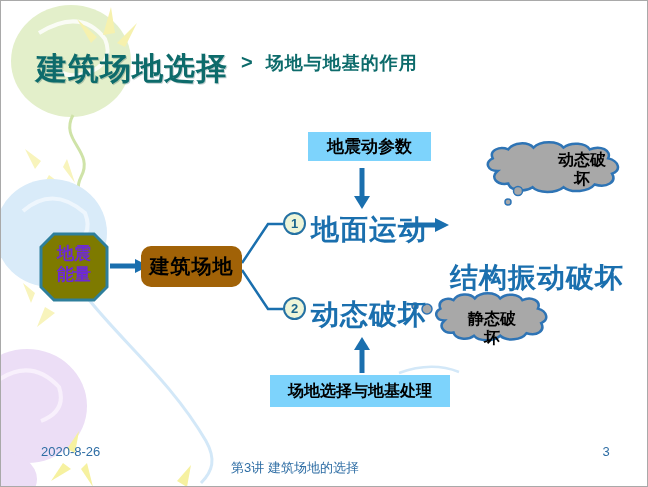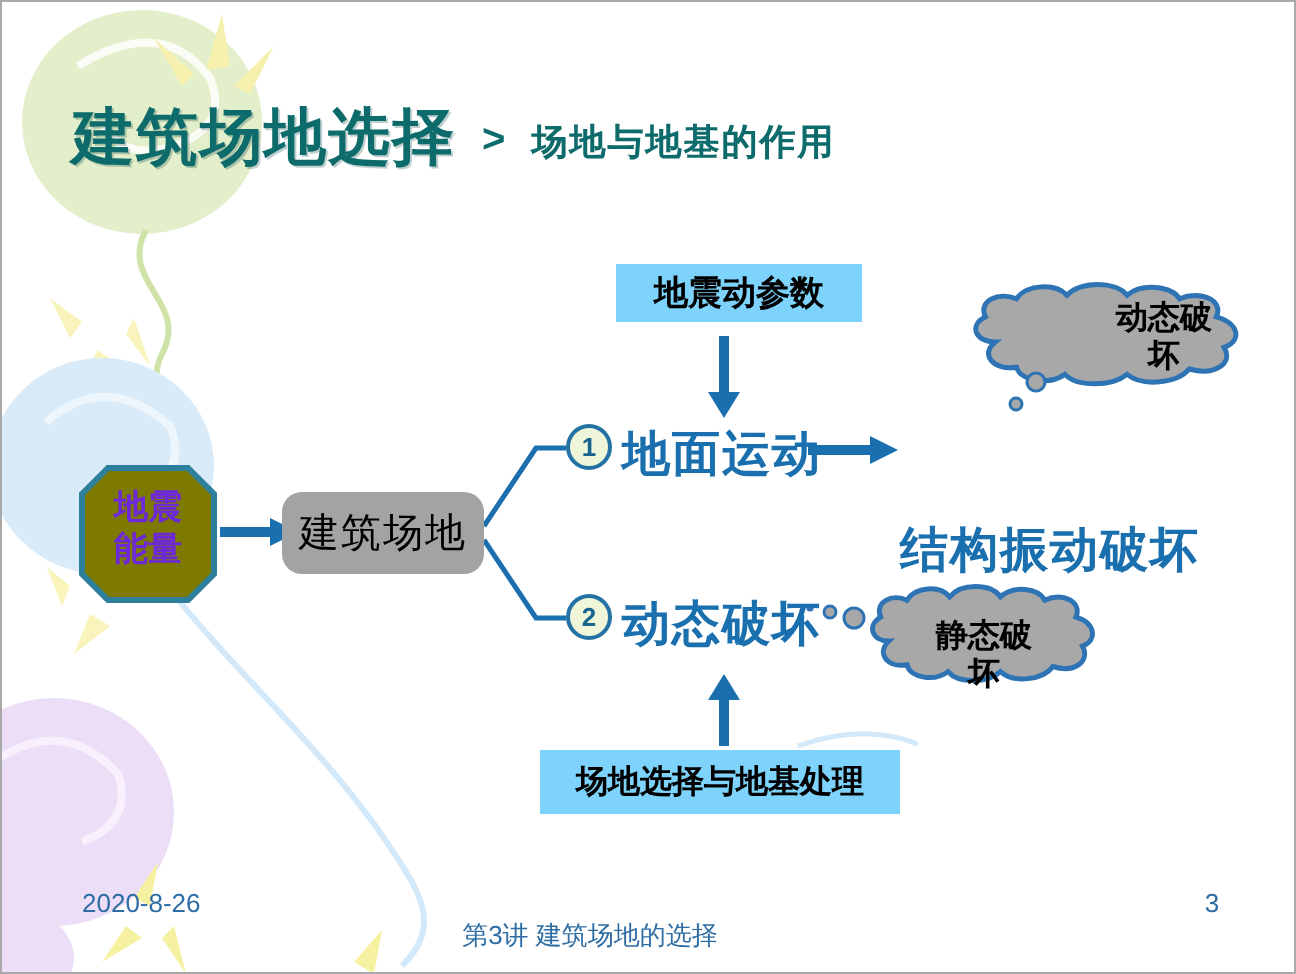--- a/index.html
+++ b/index.html
@@ -6,48 +6,48 @@
   .slide{
     position:relative;width:648px;height:487px;overflow:hidden;
     background:#ffffff;border:1px solid #a9a9a9;box-sizing:border-box;
     font-family:"Liberation Sans","DejaVu Sans",sans-serif;
   }
   .abs{position:absolute;}
   svg{display:block;}
   .deco-layer,.diagram-layer{position:absolute;left:0;top:0;pointer-events:none;}
 
   
-  .title-row{left:35px;top:50px;display:flex;align-items:flex-end;gap:13px;color:#0d6b6b;}
+  .title-row{left:35px;top:50px;display:flex;gap:13px;color:#0d6b6b;}
   .title-main{font-size:31px;font-weight:bold;letter-spacing:1px;line-height:1.15;
     text-shadow:1px 1px 0 rgba(0,60,60,0.25);}
   .title-sep{font-size:20px;font-weight:bold;margin-bottom:5px;}
   .title-sub{font-size:18px;font-weight:bold;margin-bottom:4px;letter-spacing:1px;}
 
   
   .cyan-box{background:#7dd3fc;color:#000;font-weight:bold;display:flex;
     align-items:center;justify-content:center;}
   .param-box{left:307px;top:131px;width:123px;height:29px;font-size:17px;}
   .treatment-box{left:269px;top:374px;width:180px;height:32px;font-size:16px;}
 
   
-  .site-box{left:140px;top:245px;width:101px;height:41px;background:#a3a3a3;
+  .site-box{left:140px;top:245px;width:101px;height:41px;background:#a16207;
     border-radius:10px;display:flex;align-items:center;justify-content:center;
-    color:#000;font-size:20px;font-weight:normal;letter-spacing:1px;}
+    color:#000;font-size:20px;font-weight:bold;letter-spacing:1px;}
   .octagon-label{left:51px;top:242px;width:44px;text-align:center;color:#6d28d9;
     font-size:17px;font-weight:bold;line-height:21px;}
 
   
   .num-circle{width:19px;height:19px;border:2.5px solid #2471a3;border-radius:50%;
     background:#eef5d8;color:#19648c;font-size:13px;font-weight:bold;
     display:flex;align-items:center;justify-content:center;}
   .c1{left:282px;top:211px;}
   .c2{left:282px;top:296px;}
 
   
-  .blue-label{color:#1a6fae;font-size:24px;font-weight:bold;letter-spacing:1px;white-space:nowrap;}
+  .blue-label{color:#1a6fae;font-size:28px;font-weight:bold;letter-spacing:1px;white-space:nowrap;}
   .l-ground{left:310px;top:210px;}
   .l-struct{left:449px;top:210px;margin-top:48px;}
   .l-found{left:310px;top:295px;}
 
   
   .cloud-label{color:#000;font-weight:bold;font-size:16px;line-height:19px;
     text-align:center;}
   .cloud1-label{left:552px;top:149px;width:58px;}
   .cloud2-label{left:463px;top:308px;width:56px;}
 

